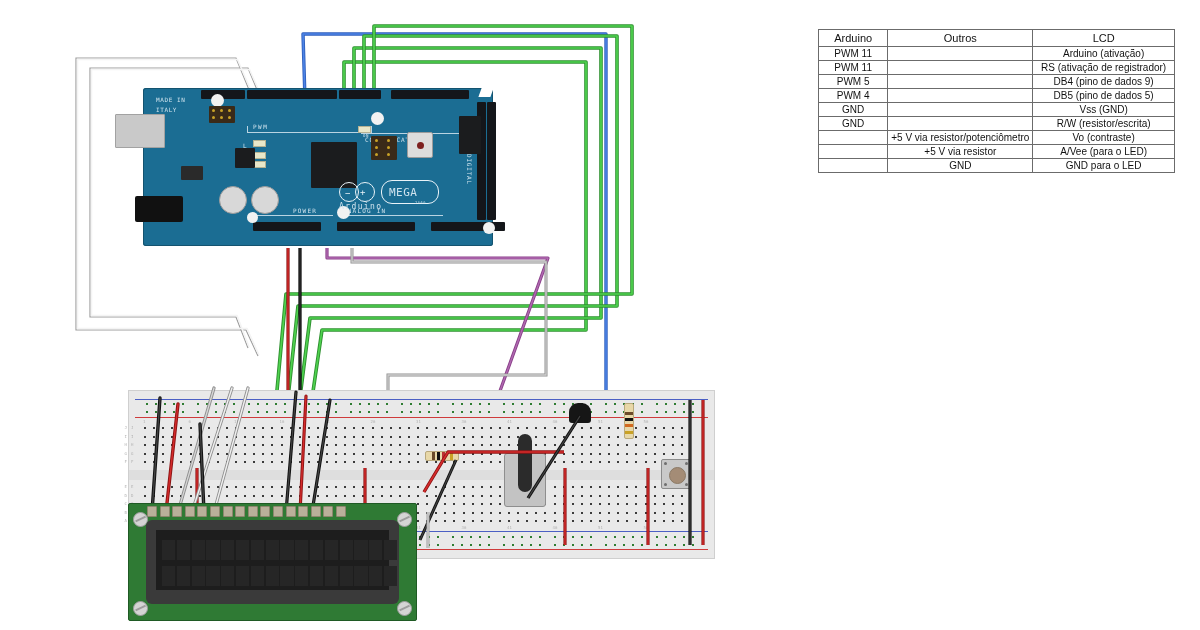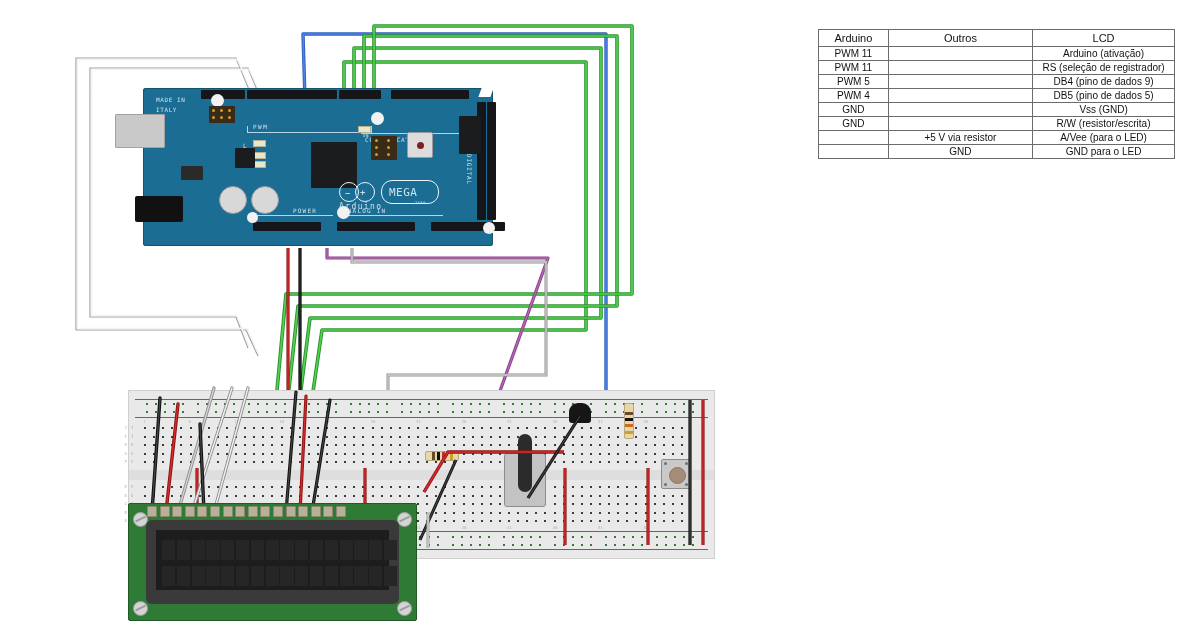--- a/index.html
+++ b/index.html
@@ -1267,21 +1267,21 @@
     </thead>
     <tbody id="pin-table-body">
         <tr>
           <td>PWM 11</td>
           <td></td>
           <td>Arduino (ativação)</td>
         </tr>
         <tr>
           <td>PWM 11</td>
           <td></td>
-          <td>RS (seleção de registrador)</td>
+          <td>RS (ativação de registrador)</td>
         </tr>
         <tr>
           <td>PWM 5</td>
           <td></td>
           <td>DB4 (pino de dados 9)</td>
         </tr>
         <tr>
           <td>PWM 4</td>
           <td></td>
           <td>DB5 (pino de dados 5)</td>
@@ -1291,20 +1291,25 @@
           <td></td>
           <td>Vss (GND)</td>
         </tr>
         <tr>
           <td>GND</td>
           <td></td>
           <td>R/W (resistor/escrita)</td>
         </tr>
         <tr>
           <td></td>
+          <td>+5 V via resistor/potenciômetro</td>
+          <td>Vo (contraste)</td>
+        </tr>
+        <tr>
+          <td></td>
           <td>+5 V via resistor</td>
           <td>A/Vee (para o LED)</td>
         </tr>
         <tr>
           <td></td>
           <td>GND</td>
           <td>GND para o LED</td>
         </tr>
       </tbody>
   </table>

